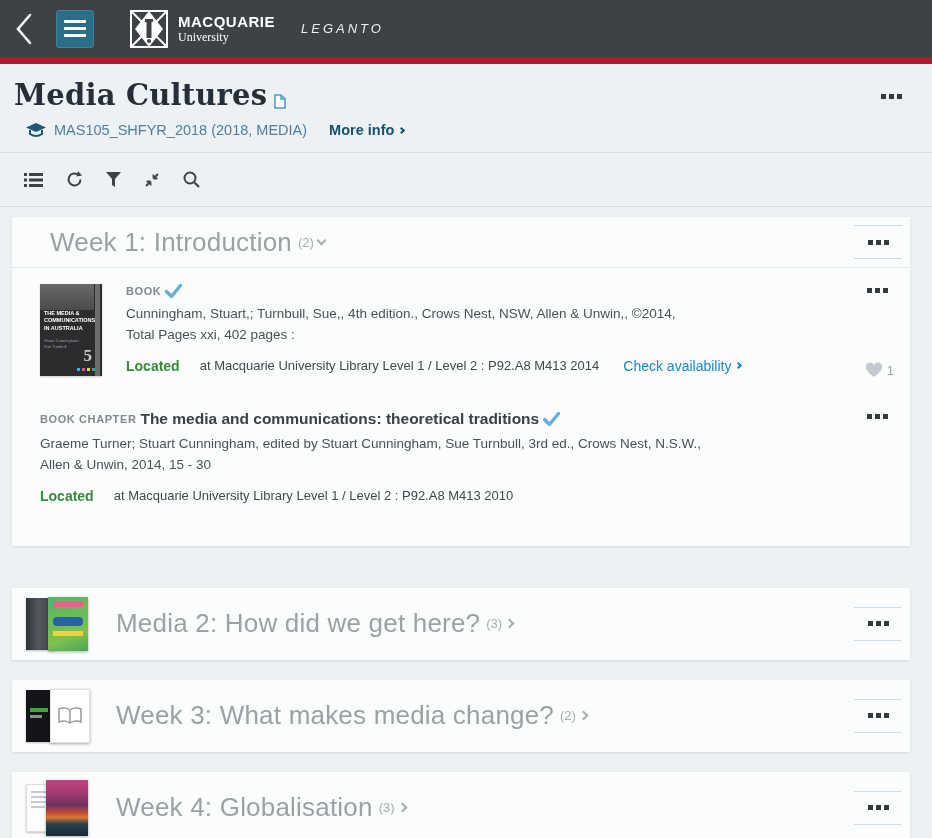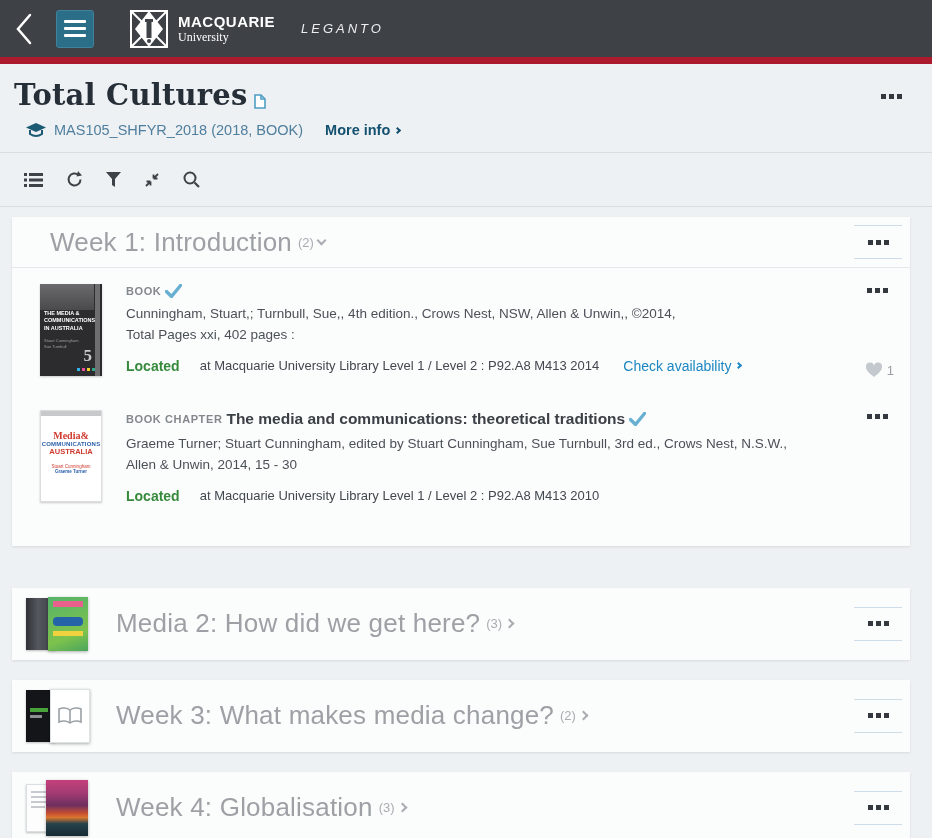--- a/index.html
+++ b/index.html
@@ -140,39 +140,39 @@
       <div class="uni-name">MACQUARIE</div>
       <div class="uni-sub">University</div>
     </div>
   </div>
   <div class="app-name">LEGANTO</div>
 </header>
 <div class="red-bar"></div>
 
 <main>
   <div class="title-row">
-    <h1 class="page-title">Total Cultures</h1>
+    <h1 class="page-title">Media Cultures</h1>
     <svg class="title-doc-icon" width="13" height="15" viewBox="0 0 13 15">
       <path d="M2,1 h6 l4,4 v9 h-10 z" fill="#fff" stroke="#4e9ec4" stroke-width="1.6"></path>
       <path d="M8,1 v4 h4" fill="none" stroke="#4e9ec4" stroke-width="1.6"></path>
     </svg>
     <div class="spacer"></div>
     <button class="dots-btn page-menu">
         <i></i>
         <i></i>
         <i></i>
       </button>
   </div>
 
   <div class="course-row">
     <svg width="20" height="15" viewBox="0 0 20 15">
       <polygon points="10,0 20,4.5 10,9 0,4.5" fill="#1c5a74"></polygon>
       <path d="M4,7 v4 q6,4 12,0 v-4" fill="none" stroke="#1c5a74" stroke-width="2"></path>
     </svg>
-    <span class="course-code">MAS105_SHFYR_2018 (2018, BOOK)</span>
+    <span class="course-code">MAS105_SHFYR_2018 (2018, MEDIA)</span>
     <button class="more-info">
       <span>More info</span>
       <span class="chev right blue"></span>
     </button>
   </div>
 
   <div class="divider-full"></div>
 
   <div class="toolbar">
     <button class="tool-btn">
@@ -270,30 +270,20 @@
           </button>
         <div class="likes">
           <svg width="18" height="16" viewBox="0 0 18 16">
               <path d="M9,15 C4,11 1,8.3 1,5 a4,4 0 0 1 8,-1 a4,4 0 0 1 8,1 c0,3.3 -3,6 -8,10 z" fill="#c3c9ce"></path>
             </svg>
           <span class="count">1</span>
         </div>
       </div>
 
       <div class="entry">
-        <div class="thumb">
-          <div class="cover2">
-            <div class="bar"></div>
-            <div class="t1">Media&amp;</div>
-            <div class="t2">COMMUNICATIONS</div>
-            <div class="t3">AUSTRALIA</div>
-            <div class="t4">Stuart Cunningham</div>
-            <div class="t5">Graeme Turner</div>
-          </div>
-        </div>
         <div class="entry-body">
           <div class="entry-line1">
             <span class="entry-type">BOOK CHAPTER</span>
             <span class="entry-title">The media and communications: theoretical traditions</span>
             <svg width="17" height="14" viewBox="0 0 17 14">
                 <path d="M1.5,7.5 l5,5 L15.5,1.5" fill="none" stroke="#68b0d2" stroke-width="3.4" stroke-linecap="round" stroke-linejoin="round"></path>
               </svg>
           </div>
           <div class="entry-desc">
             <div>Graeme Turner; Stuart Cunningham, edited by Stuart Cunningham, Sue Turnbull, 3rd ed., Crows Nest, N.S.W.,</div>

